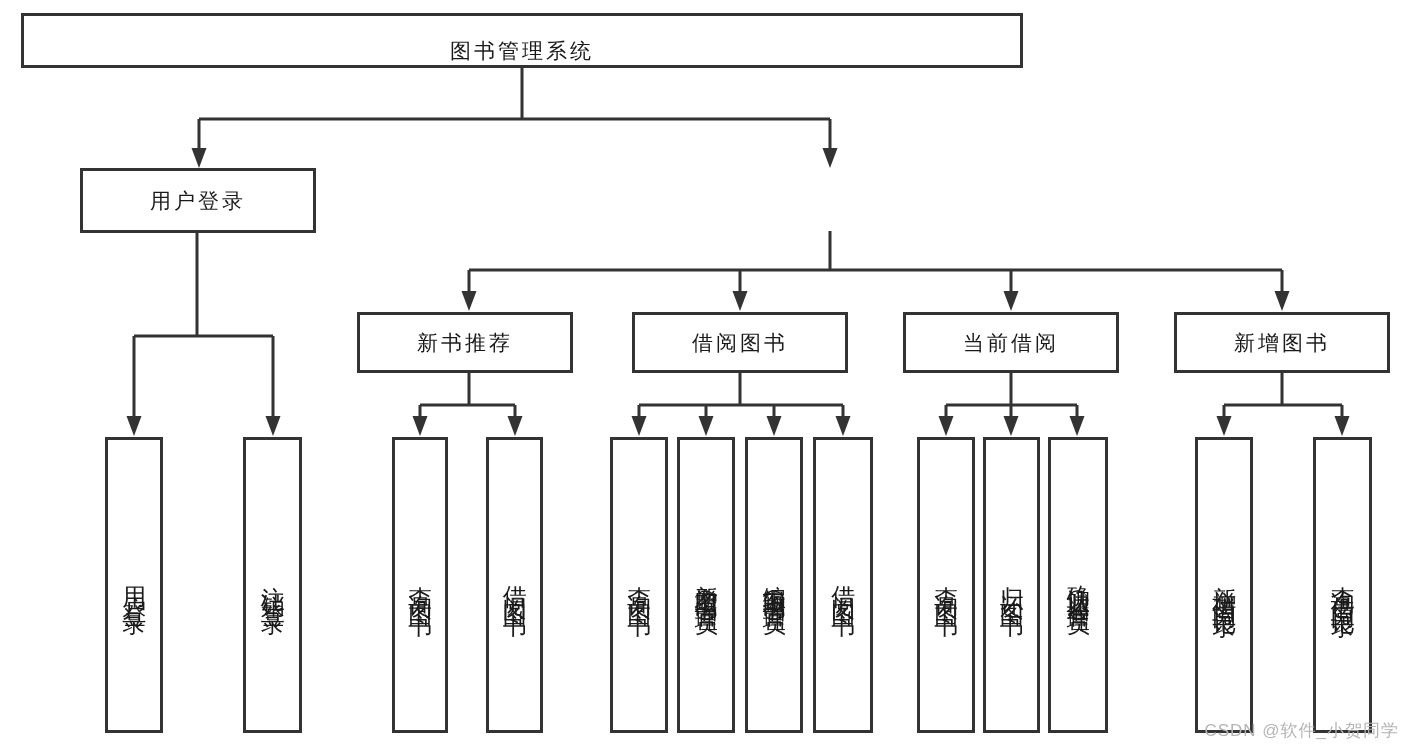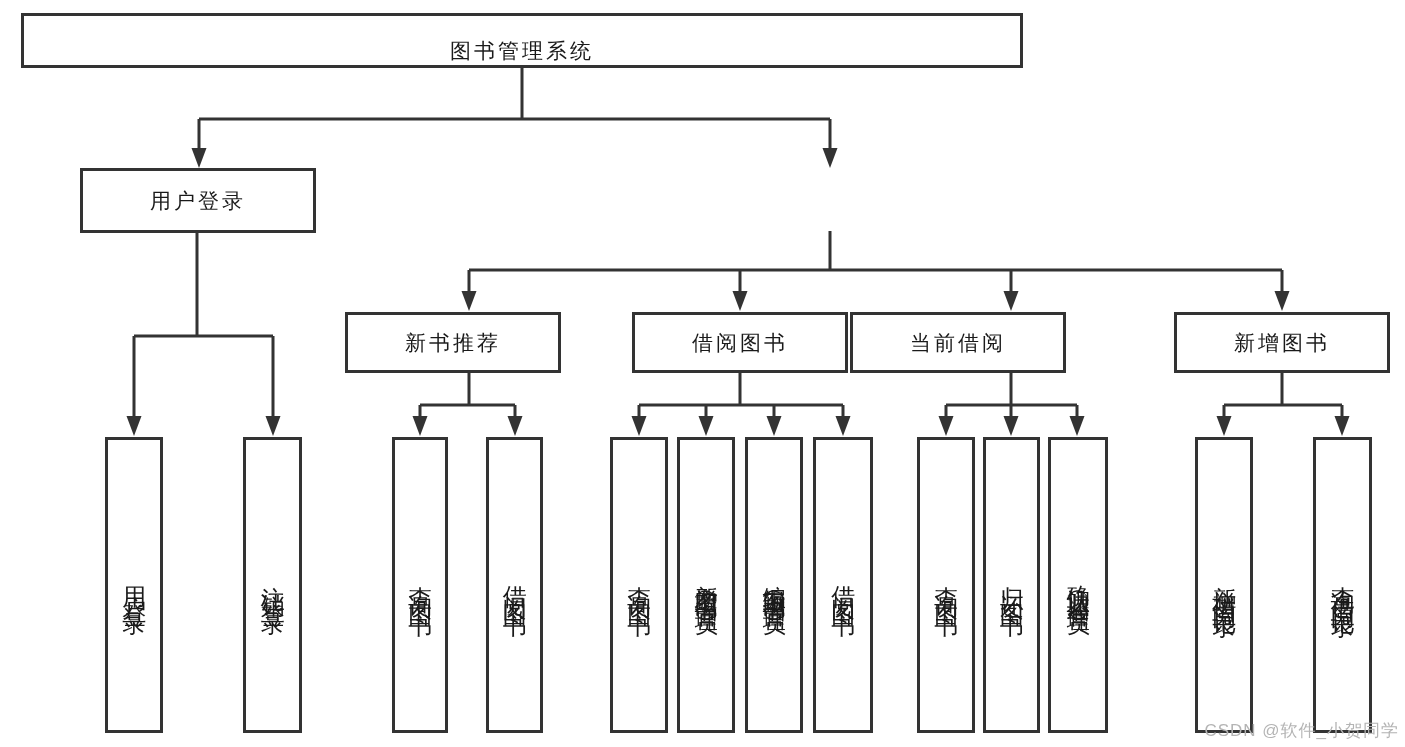--- a/index.html
+++ b/index.html
@@ -16,22 +16,22 @@
     color:var(--text,#1a1a1a);
   }
   .hlabel { font-size:21px; letter-spacing:3px; white-space:nowrap; }
   
   .n-root { left:21px; top:13px; width:1002px; height:55px;align-items:flex-end; }
   
   .n-userlogin { left:80px;  top:168px; width:236px; height:65px; }
   .n-bookmgmt  { left:712px; top:168px; width:236px; height:65px; }
   
   .lvl3 { top:312px; width:216px; height:61px; }
-  .n-rec { left:345px; }  .n-bb { left:632px; }
-  .n-cb { left:850px; }   .n-br { left:1174px; }
+  .n-rec { left:357px; }  .n-bb { left:632px; }
+  .n-cb { left:903px; }   .n-br { left:1174px; }
   
   .leaf { top:437px; height:296px; }
   .leaf span {
     writing-mode:vertical-rl; text-orientation:mixed;
     font-size:24px; line-height:1.1; white-space:nowrap;
   }
   .ls9 span { letter-spacing:9px; }
   .ls6 span { letter-spacing:6px; }
   .ls4 span { letter-spacing:4px; font-size:23px; }
   .lf-user   { left:105px;  width:58px; }

